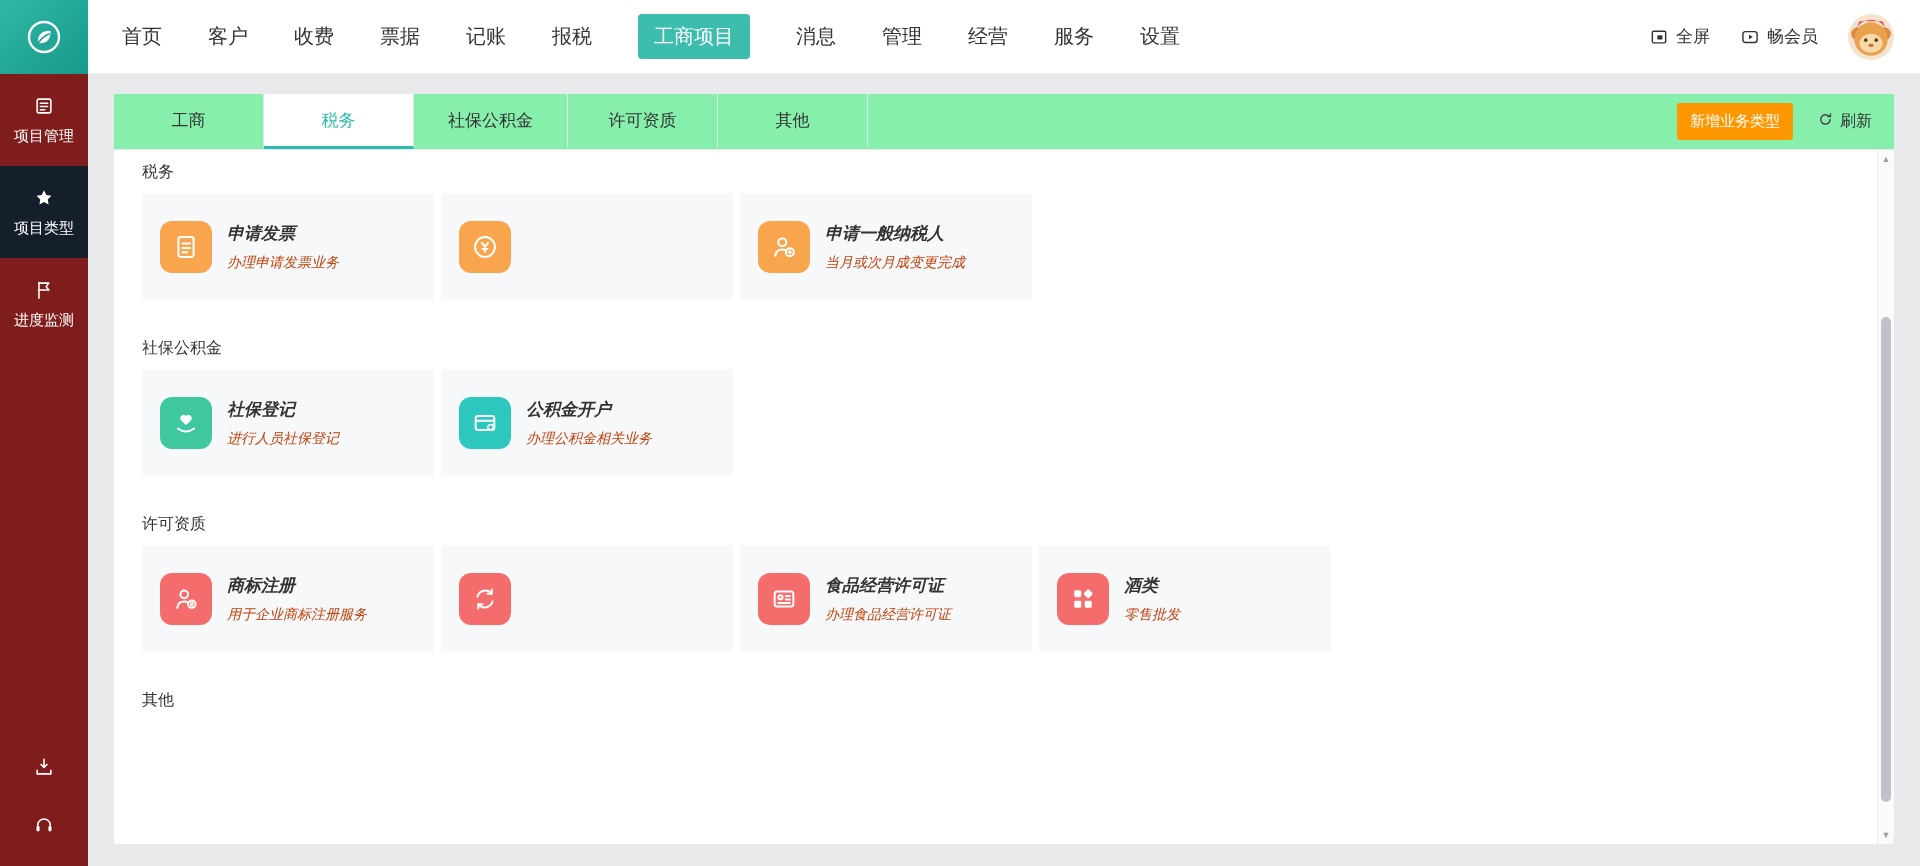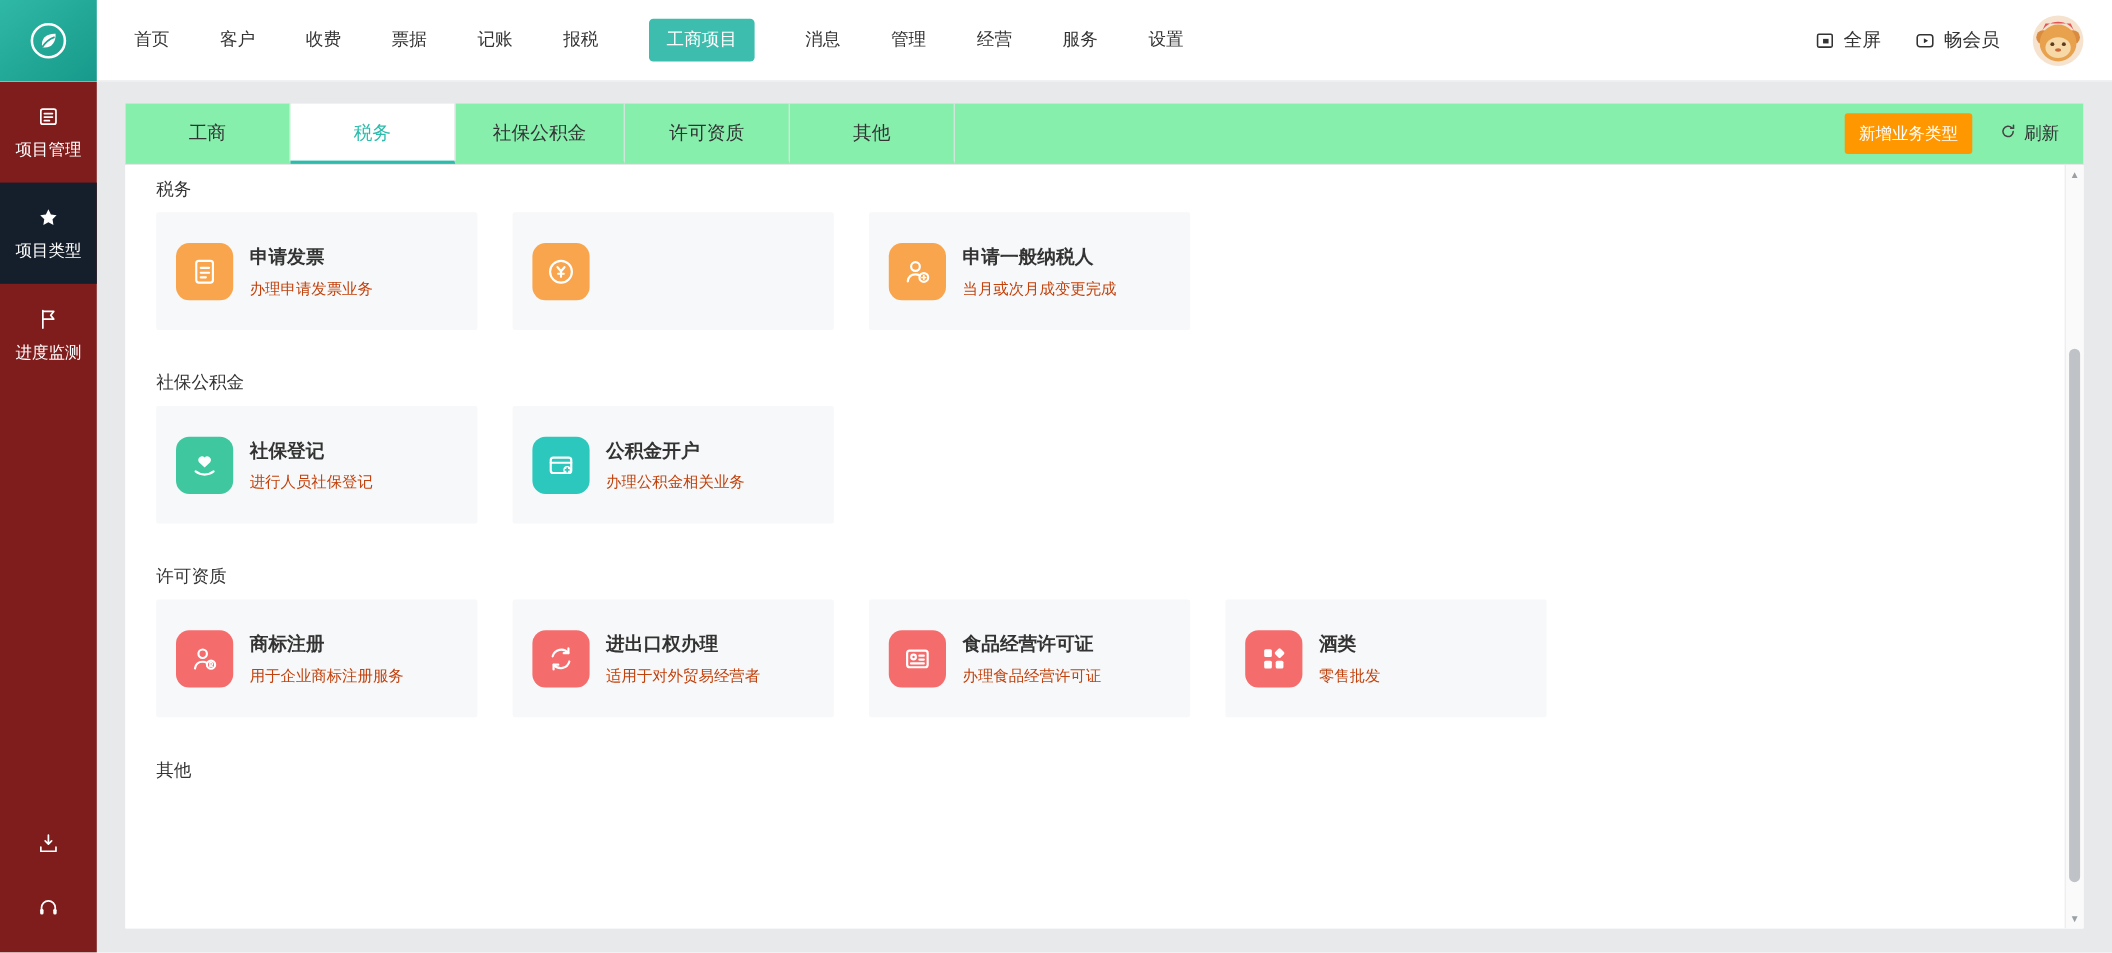--- a/index.html
+++ b/index.html
@@ -14,21 +14,21 @@
     position:absolute; top:0; left:0; width:1920px; height:74px;
     background:#fff; display:flex; align-items:center; z-index:20;
     border-bottom:1px solid #ececec;
   }
   .logo {
     width:88px; height:74px; flex:0 0 88px; cursor:pointer;
     background:linear-gradient(140deg,#30b8a6,#16998a);
     display:flex; align-items:center; justify-content:center;
   }
   .topnav { display:flex; align-items:center; margin-left:34px; gap:46px; }
-  .nav-item { font-size:16px; color:#333; cursor:pointer; white-space:nowrap; }
+  .nav-item { font-size:20px; color:#333; cursor:pointer; white-space:nowrap; }
   .nav-item.active { background:#3cbdad; color:#fff; padding:9px 16px; border-radius:4px; }
   .topbar-right { margin-left:auto; display:flex; align-items:center; gap:30px; padding-right:26px; }
   .top-link { display:flex; align-items:center; gap:7px; font-size:17px; color:#333; cursor:pointer; }
   .avatar { width:46px; height:46px; border-radius:50%; overflow:hidden; background:#f6e3cf; cursor:pointer; }
 
   
   .sidebar {
     position:absolute; top:74px; left:0; bottom:0; width:88px;
     background:#7f1d1d; display:flex; flex-direction:column; z-index:10;
   }
@@ -60,21 +60,21 @@
     background:#ff9800; color:#fff; font-size:15px; padding:9px 13px;
     border:none; border-radius:3px; cursor:pointer;
     font-family:Liberation Mono, monospace;
   }
   .refresh { display:flex; gap:6px; font-size:16px; color:#333; cursor:pointer; }
 
   
   .content { flex:1; position:relative; padding:0 60px 0 28px; overflow:hidden; background:#fff; }
   .section-heading { font-size:16px; color:#333; margin:38px 0 10px; font-weight:normal; }
   .section.first .section-heading { margin-top:12px; }
-  .cards { display:flex; gap:32px; }
+  .cards { display:flex; gap:7px;font-style:italic; }
   .card {
     width:292px; height:107px; background:#f7f8f9; display:flex; align-items:center;
     cursor:pointer; border-radius:2px;
   }
   .card-icon {
     width:52px; height:52px; flex:0 0 52px; border-radius:12px;
     margin:0 15px 0 18px; display:flex; align-items:center; justify-content:center;
   }
   .c-orange { background:#f8a54d; }
   .c-green  { background:#3fc89f; }
@@ -323,24 +323,20 @@
             <div class="card-sub">用于企业商标注册服务</div>
           </div>
         </div>
         <div class="card">
           <span class="card-icon c-red">
             <svg width="28" height="28" viewBox="0 0 24 24" fill="none" stroke="#fff" stroke-width="1.7" stroke-linecap="round" stroke-linejoin="round">
               <path d="M5.5 10a7 7 0 0 1 12.2-2.6M18.5 14a7 7 0 0 1-12.2 2.6"></path>
               <path d="M17.8 3.8v3.7h-3.7M6.2 20.2v-3.7h3.7"></path>
             </svg>
           </span>
-          <div class="card-text">
-            <div class="card-title">进出口权办理</div>
-            <div class="card-sub">适用于对外贸易经营者</div>
-          </div>
         </div>
         <div class="card">
           <span class="card-icon c-red">
             <svg width="28" height="28" viewBox="0 0 24 24" fill="none" stroke="#fff" stroke-width="1.7" stroke-linecap="round">
               <rect x="4" y="5.5" width="16" height="13" rx="2"></rect>
               <circle cx="9" cy="10.5" r="1.8"></circle>
               <path d="M13.5 9.5h3.5M13.5 12.5h3.5M7 15.5h10"></path>
             </svg>
           </span>
           <div class="card-text">

